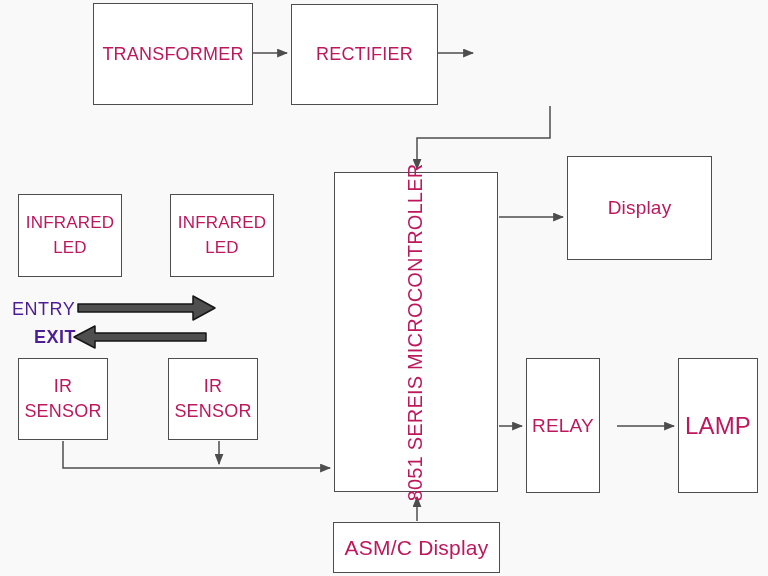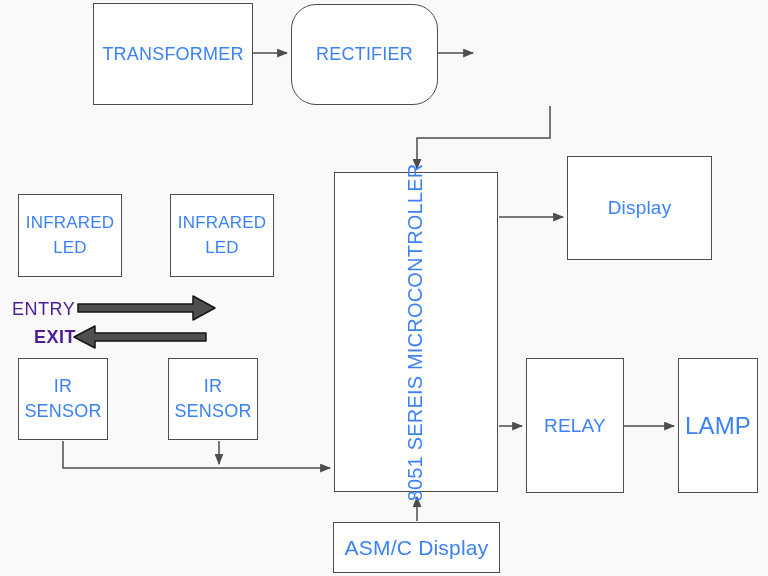--- a/index.html
+++ b/index.html
@@ -22,35 +22,35 @@
   .box {
     position: absolute;
     background: #ffffff;
     border: 1.5px solid #4d4d4d;
     box-sizing: border-box;
     display: flex;
     flex-direction: column;
     align-items: center;
     justify-content: center;
     text-align: right;
-    color: #3b82f6;
+    color: #be185d;
     letter-spacing: 0.2px;
   }
   .box span { display: block; }
 
   .b-transformer { left: 93px;  top: 3px;   width: 160px; height: 102px; font-size: 18px; }
-  .b-rectifier   { left: 291px; top: 4px;   width: 147px; height: 101px; font-size: 18px; border-radius: 25px; }
+  .b-rectifier   { left: 291px; top: 4px;   width: 147px; height: 101px; font-size: 18px; }
   .b-regulator   { left: 477px; top: 3px;   width: 146px; height: 102px; font-size: 18px; }
   .b-irled-l     { left: 18px;  top: 194px; width: 104px; height: 83px;  font-size: 17px; line-height: 1.45; }
   .b-irled-r     { left: 170px; top: 194px; width: 104px; height: 83px;  font-size: 17px; line-height: 1.45; }
   .b-irsens-l    { left: 18px;  top: 358px; width: 90px;  height: 82px;  font-size: 18px; line-height: 1.4; }
   .b-irsens-r    { left: 168px; top: 358px; width: 90px;  height: 82px;  font-size: 18px; line-height: 1.4; }
   .b-mcu         { left: 334px; top: 172px; width: 164px; height: 320px; font-size: 20px; }
   .b-display     { left: 567px; top: 156px; width: 145px; height: 104px; font-size: 19px; }
-  .b-relay       { left: 526px; top: 358px; width: 98px;  height: 135px; font-size: 19px; }
+  .b-relay       { left: 526px; top: 358px; width: 74px;  height: 135px; font-size: 19px; }
   .b-lamp        { left: 678px; top: 358px; width: 80px;  height: 135px; font-size: 24px; }
   .b-asm         { left: 333px; top: 522px; width: 167px; height: 51px;  font-size: 21px; }
 
   .vtext {
     transform: rotate(-90deg);
     white-space: nowrap;
   }
   .flow-label {
     position: absolute;
     color: #4c1d95;

